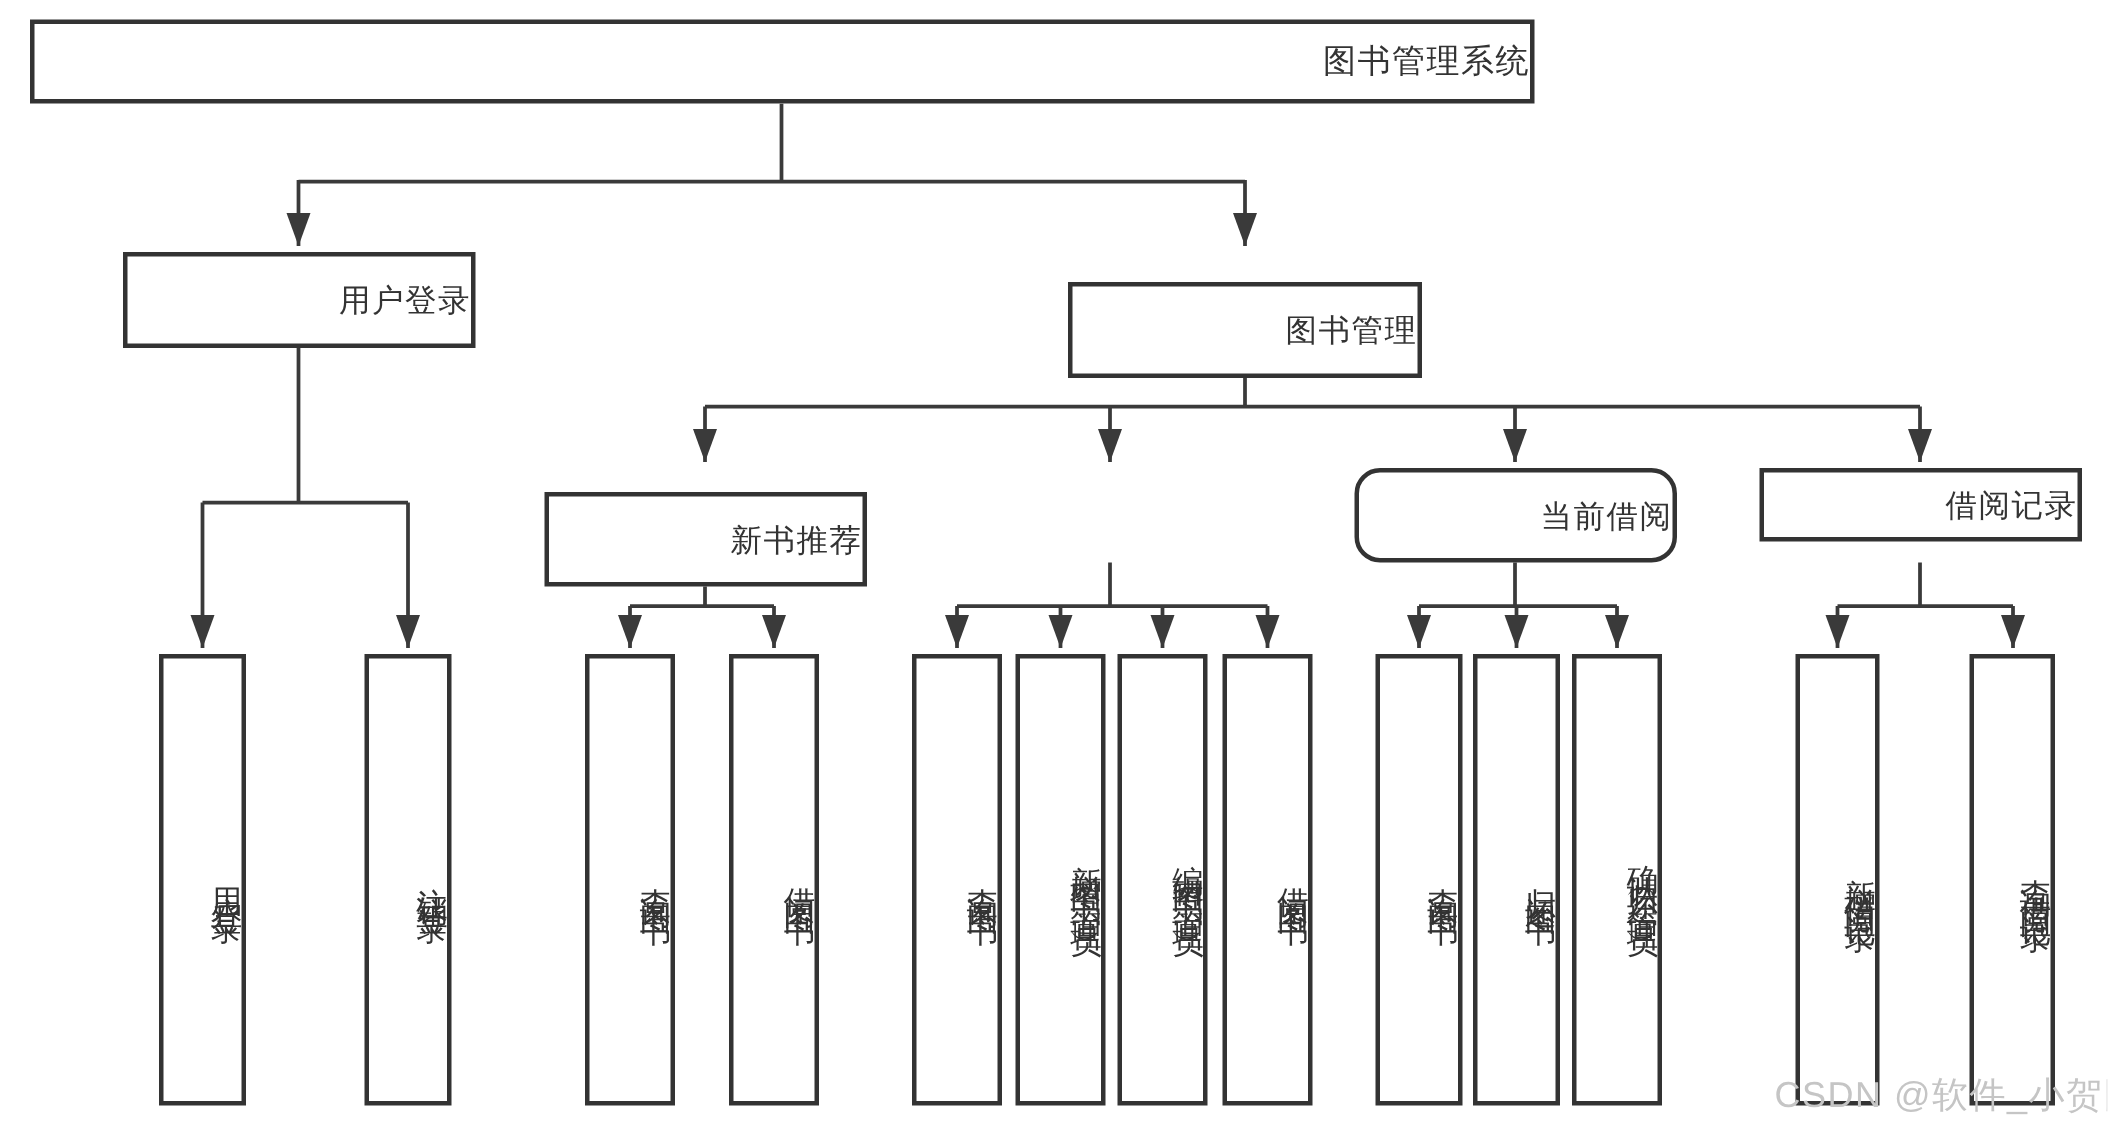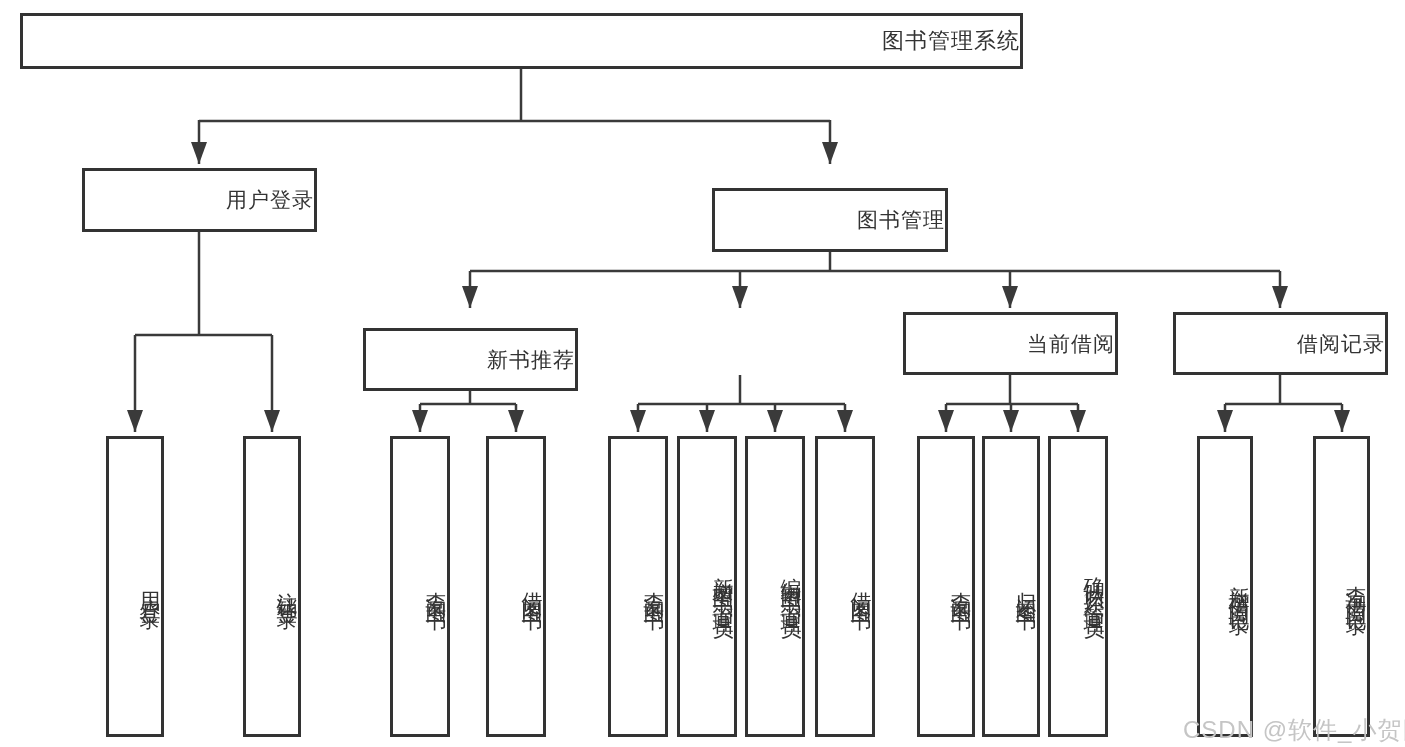--- a/index.html
+++ b/index.html
@@ -39,22 +39,22 @@
     white-space: nowrap;
   }
   
   .n-root   { left: 20px;  top: 13px;  width: 1003px; height: 56px; }
   
   .n-user   { left: 82px;  top: 168px; width: 235px; height: 64px; }
   .n-mgmt   { left: 712px; top: 168px; width: 236px; height: 64px; margin-top: 20px; }
   
   .n-nb     { left: 363px;  top: 328px; width: 215px; height: 63px; }
   .n-bb     { left: 633px;  top: 312px; width: 215px; height: 63px; }
-  .n-cb     { left: 903px;  top: 312px; width: 215px; height: 63px; }
-  .n-br     { left: 1173px; top: 312px; width: 215px; height: 63px; padding-left: 22px; }
+  .n-cb     { left: 903px;  top: 312px; width: 215px; height: 63px; border-radius: 17px; }
+  .n-br     { left: 1173px; top: 312px; width: 215px; height: 49px; padding-left: 22px; }
   
   .leaf { top: 436px; height: 301px; }
   .l-user1 { left: 106px;  width: 58px; }
   .l-user2 { left: 243px;  width: 58px; }
   .l-nb1   { left: 390px;  width: 60px; }
   .l-nb2   { left: 486px;  width: 60px; }
   .l-bb1   { left: 608px;  width: 60px; }
   .l-bb2   { left: 677px;  width: 60px; }
   .l-bb3   { left: 745px;  width: 60px; }
   .l-bb4   { left: 815px;  width: 60px; }

